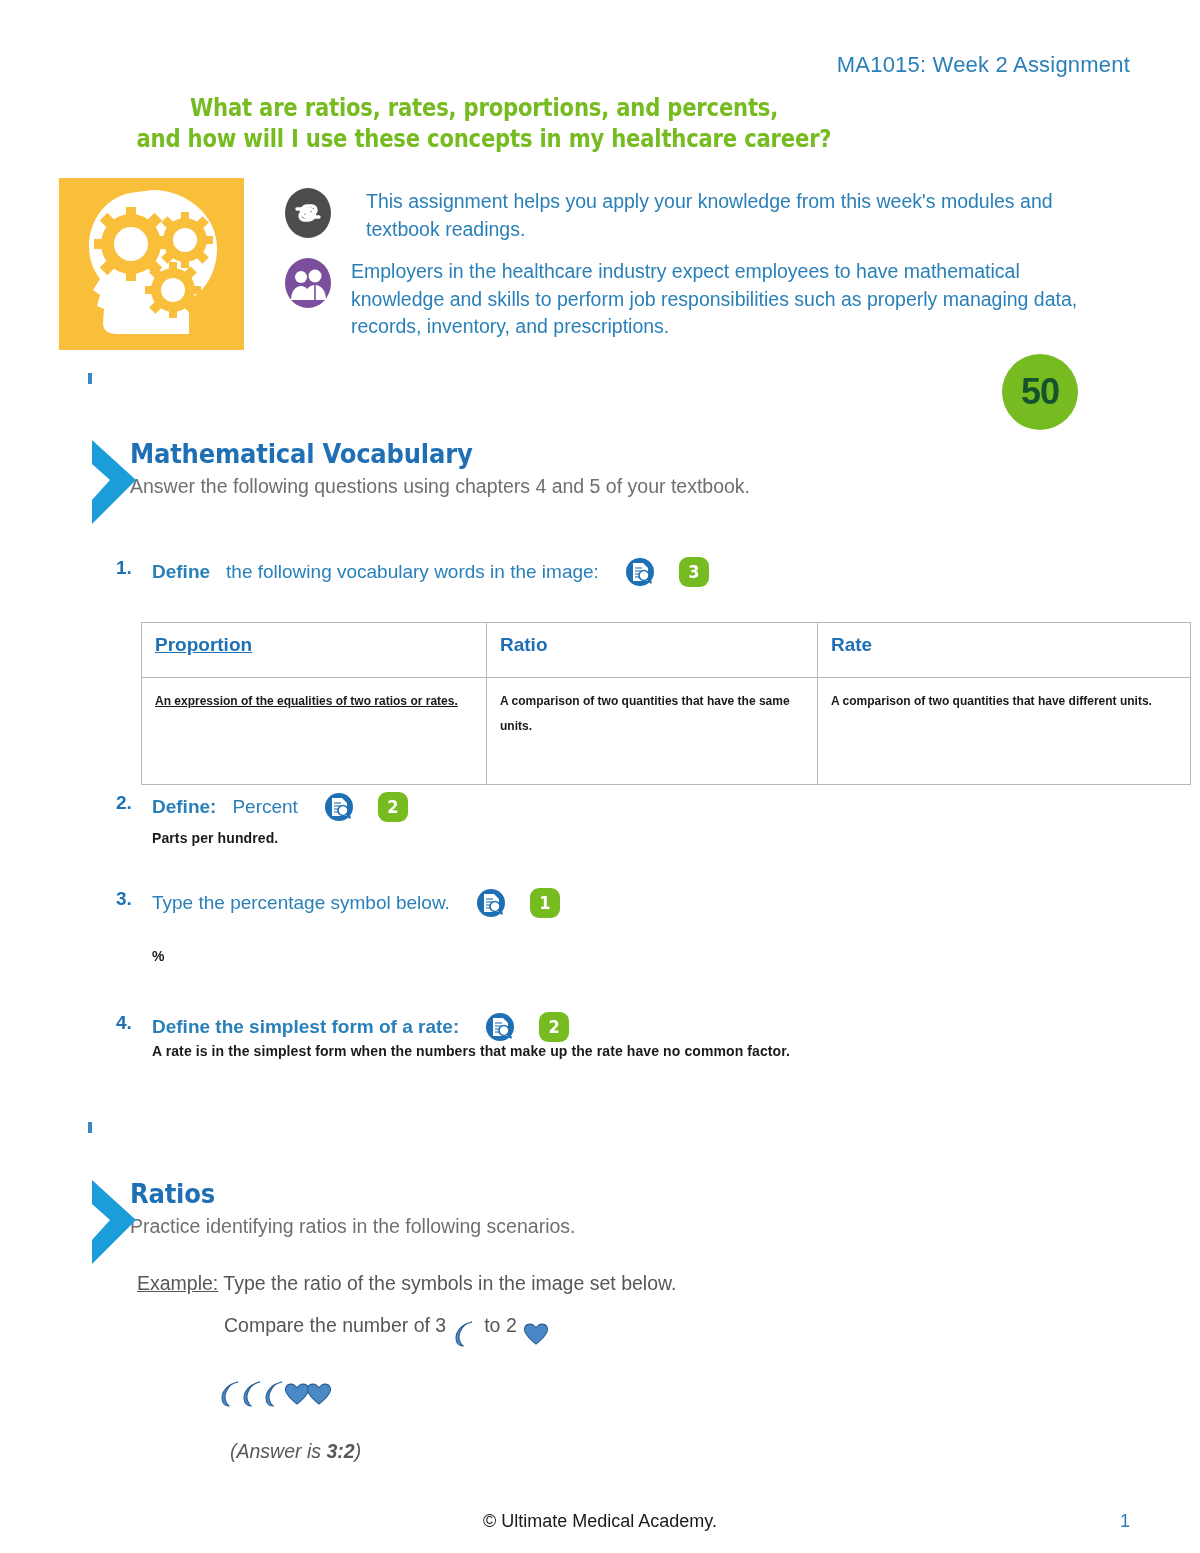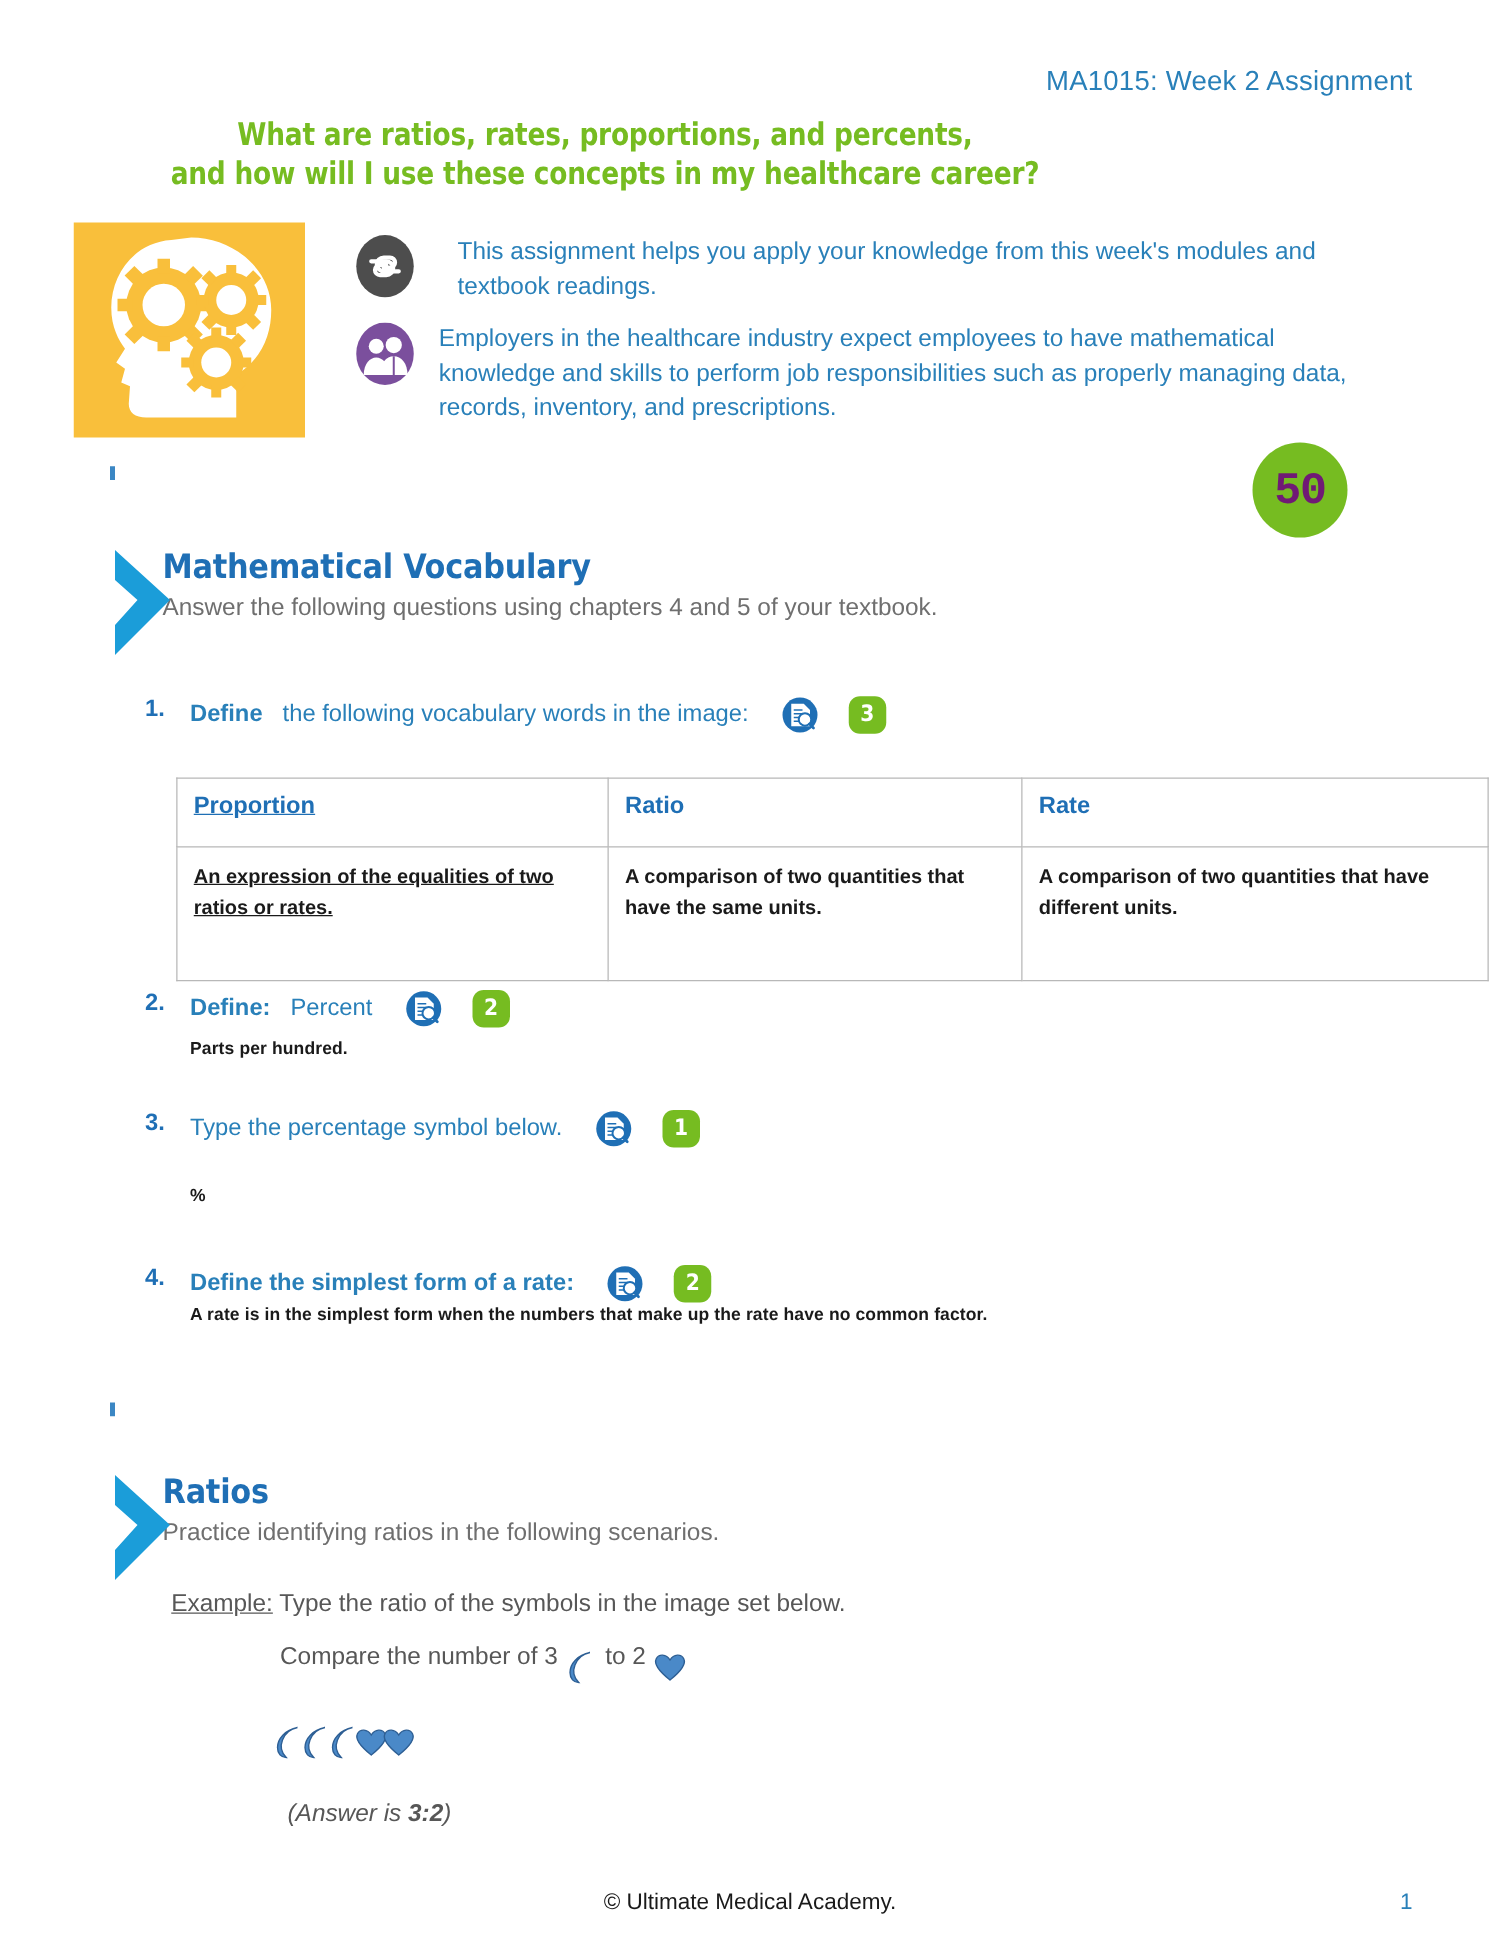--- a/index.html
+++ b/index.html
@@ -74,25 +74,25 @@
 
   
   .points-badge {
     position: absolute;
     left: 1002px;
     top: 354px;
     width: 76px;
     height: 76px;
     border-radius: 50%;
     background: #76bc21;
-    color: #701a75;
+    color: #14532d;
     display: flex;
     align-items: center;
     justify-content: center;
-    font-family: Liberation Mono, monospace;
+    font-family: Liberation Sans, sans-serif;
     font-weight: bold;
     font-size: 36px;
     letter-spacing: -1px;
   }
 
   
   .margin-tick {
     position: absolute;
     width: 4px;
     height: 11px;
@@ -190,21 +190,21 @@
     vertical-align: top;
     text-align: left;
   }
   .vocab-table th {
     font-size: 19px;
     color: #1f6fb5;
     font-weight: bold;
     height: 30px;
   }
   .vocab-table td {
-    font-size: 16px;
+    font-size: 12px;
     color: #1a1a1a;
     font-weight: bold;
     line-height: 25px;
     height: 82px;
   }
   .col-a { width: 318px; text-decoration: underline; }
   .col-b { width: 304px; }
   .col-c { width: 346px; }
 
   

